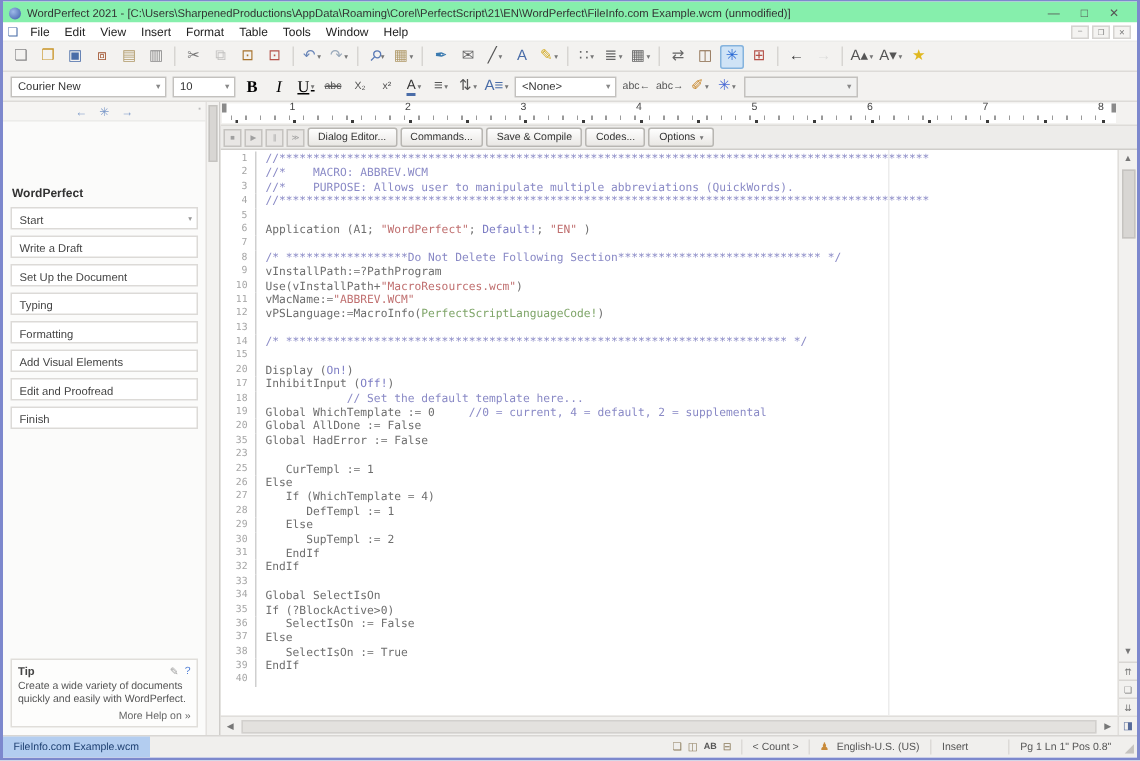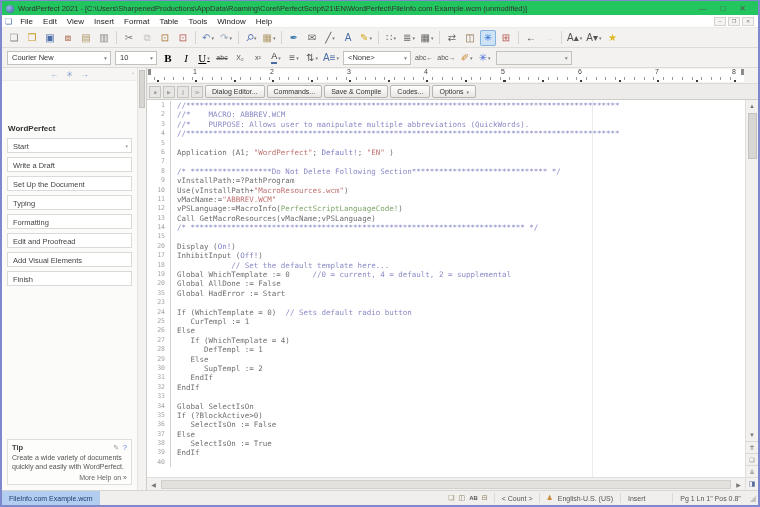--- a/index.html
+++ b/index.html
@@ -2,21 +2,21 @@
 <html><head>
 <meta charset="utf-8">
 <style>
   * { box-sizing: border-box; margin:0; padding:0; }
   html,body { background:#e8e8e8; }
   body { font-family:"Liberation Sans", sans-serif; }
   .win { width:760px; height:507px; background:#fff; border:2px solid #7d88cd; border-top:1px solid #7d88cd;
          display:flex; flex-direction:column; overflow:hidden; position:relative; }
 
   
-  .titlebar { height:14px; flex:none; display:flex; align-items:center; padding:1px 4px 0 4px; font-size:7.5px; color:#333; background:#22c55e; }
+  .titlebar { height:14px; flex:none; display:flex; align-items:center; padding:1px 4px 0 4px; font-size:7.5px; color:#333; background:#86efac; }
   .appicon { width:8px; height:8px; border-radius:50%; background:radial-gradient(circle at 35% 35%, #9db9e8, #3a5ba8); margin-right:4px; flex:none; }
   .title-text { white-space:nowrap; overflow:hidden; }
   .wctl { margin-left:auto; display:flex; gap:14px; padding-right:8px; }
   .wctl span { font-size:8px; color:#555; line-height:10px; }
 
   
   .menubar { height:13px; flex:none; display:flex; align-items:center; font-size:8px; color:#222; padding-left:3px; background:#fff; border-bottom:1px solid #ececea; }
   .docicon { color:#4a6da8; font-size:8px; margin-right:3px; }
   .menu-item { padding:0 5px; }
   .dctl { margin-left:auto; display:flex; gap:2px; padding-right:4px; }
@@ -349,24 +349,24 @@
       <div class="side-item">
           <span>Set Up the Document</span>
         </div>
       <div class="side-item">
           <span>Typing</span>
         </div>
       <div class="side-item">
           <span>Formatting</span>
         </div>
       <div class="side-item">
+          <span>Add Visual Elements</span>
+        </div>
+      <div class="side-item">
           <span>Edit and Proofread</span>
-        </div>
-      <div class="side-item">
-          <span>Add Visual Elements</span>
         </div>
       <div class="side-item">
           <span>Finish</span>
         </div>
       <div class="side-fill"></div>
       <div class="side-tip">
         <div class="tip-head">
           <span>Tip</span>
           <span class="ticons">
             <span class="tip-pin">✎</span>
@@ -418,31 +418,30 @@
             <div class="crow"><span class="lnum">3</span><span class="ctext"><span class="sc">//*    PURPOSE: Allows user to manipulate multiple abbreviations (QuickWords).</span></span></div>
             <div class="crow"><span class="lnum">4</span><span class="ctext"><span class="sc">//************************************************************************************************</span></span></div>
             <div class="crow"><span class="lnum">5</span><span class="ctext"></span></div>
             <div class="crow"><span class="lnum">6</span><span class="ctext"><span class="sd">Application (A1; </span><span class="ss">"WordPerfect"</span><span class="sd">; </span><span class="sk">Default!</span><span class="sd">; </span><span class="ss">"EN"</span><span class="sd"> )</span></span></div>
             <div class="crow"><span class="lnum">7</span><span class="ctext"></span></div>
             <div class="crow"><span class="lnum">8</span><span class="ctext"><span class="sc">/* ******************Do Not Delete Following Section****************************** */</span></span></div>
             <div class="crow"><span class="lnum">9</span><span class="ctext"><span class="sd">vInstallPath:=?PathProgram</span></span></div>
             <div class="crow"><span class="lnum">10</span><span class="ctext"><span class="sd">Use(vInstallPath+</span><span class="ss">"MacroResources.wcm"</span><span class="sd">)</span></span></div>
             <div class="crow"><span class="lnum">11</span><span class="ctext"><span class="sd">vMacName:=</span><span class="ss">"ABBREV.WCM"</span></span></div>
             <div class="crow"><span class="lnum">12</span><span class="ctext"><span class="sd">vPSLanguage:=MacroInfo(</span><span class="sg">PerfectScriptLanguageCode!</span><span class="sd">)</span></span></div>
-            <div class="crow"><span class="lnum">13</span><span class="ctext"><span class="sd">Call GetMacroResources(vMacName;vPSLanguage)</span></span></div>
+            <div class="crow"><span class="lnum">13</span></div>
             <div class="crow"><span class="lnum">14</span><span class="ctext"><span class="sc">/* ************************************************************************** */</span></span></div>
             <div class="crow"><span class="lnum">15</span><span class="ctext"></span></div>
             <div class="crow"><span class="lnum">20</span><span class="ctext"><span class="sd">Display (</span><span class="sk">On!</span><span class="sd">)</span></span></div>
             <div class="crow"><span class="lnum">17</span><span class="ctext"><span class="sd">InhibitInput (</span><span class="sk">Off!</span><span class="sd">)</span></span></div>
             <div class="crow"><span class="lnum">18</span><span class="ctext"><span class="sc">            // Set the default template here...</span></span></div>
             <div class="crow"><span class="lnum">19</span><span class="ctext"><span class="sd">Global WhichTemplate := 0     </span><span class="sc">//0 = current, 4 = default, 2 = supplemental</span></span></div>
             <div class="crow"><span class="lnum">20</span><span class="ctext"><span class="sd">Global AllDone := False</span></span></div>
-            <div class="crow"><span class="lnum">35</span><span class="ctext"><span class="sd">Global HadError := Start</span></span></div>
+            <div class="crow"><span class="lnum">35</span><span class="ctext"><span class="sd">Global HadError := False</span></span></div>
             <div class="crow"><span class="lnum">23</span><span class="ctext"></span></div>
-            <div class="crow"><span class="lnum">24</span><span class="ctext"><span class="sd">If (WhichTemplate = 0)  </span><span class="sc">// Sets default radio button</span></span></div>
             <div class="crow"><span class="lnum">25</span><span class="ctext"><span class="sd">   CurTempl := 1</span></span></div>
             <div class="crow"><span class="lnum">26</span><span class="ctext"><span class="sd">Else</span></span></div>
             <div class="crow"><span class="lnum">27</span><span class="ctext"><span class="sd">   If (WhichTemplate = 4)</span></span></div>
             <div class="crow"><span class="lnum">28</span><span class="ctext"><span class="sd">      DefTempl := 1</span></span></div>
             <div class="crow"><span class="lnum">29</span><span class="ctext"><span class="sd">   Else</span></span></div>
             <div class="crow"><span class="lnum">30</span><span class="ctext"><span class="sd">      SupTempl := 2</span></span></div>
             <div class="crow"><span class="lnum">31</span><span class="ctext"><span class="sd">   EndIf</span></span></div>
             <div class="crow"><span class="lnum">32</span><span class="ctext"><span class="sd">EndIf</span></span></div>
             <div class="crow"><span class="lnum">33</span><span class="ctext"></span></div>
             <div class="crow"><span class="lnum">34</span><span class="ctext"><span class="sd">Global SelectIsOn</span></span></div>

